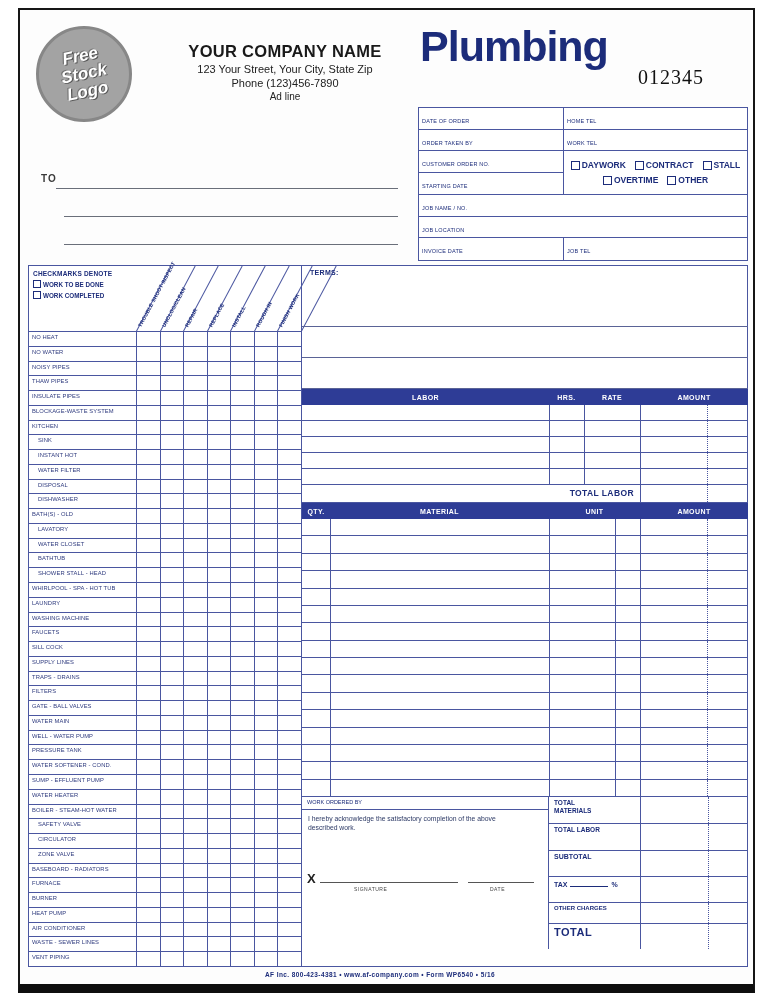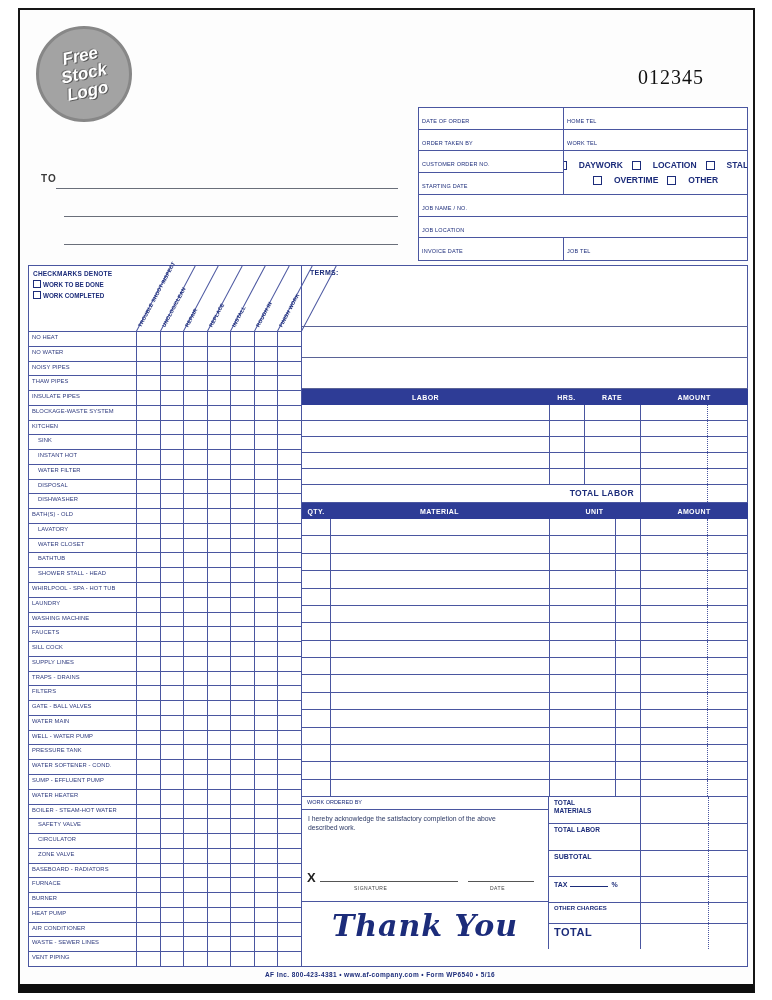--- a/index.html
+++ b/index.html
@@ -31,21 +31,21 @@
   .fcell{box-sizing:border-box;border-right:1px solid var(--line);border-bottom:1px solid var(--line);padding:1px 3px;overflow:hidden;}
   .flabel{font-size:5.5px;color:var(--ink);letter-spacing:.2px;}
   .noR{border-right:none}.noB{border-bottom:none}
   .f11{grid-row:1;grid-column:1}.f12{grid-row:1;grid-column:2}
   .f21{grid-row:2;grid-column:1}.f22{grid-row:2;grid-column:2}
   .f31{grid-row:3;grid-column:1}.f41{grid-row:4;grid-column:1}
   .fcb{grid-row:3/span 2;grid-column:2;display:flex;flex-direction:column;justify-content:center;gap:5px;}
   .f5{grid-row:5;grid-column:1/span 2}.f6{grid-row:6;grid-column:1/span 2}
   .f71{grid-row:7;grid-column:1}.f72{grid-row:7;grid-column:2}
   .cbline{display:flex;justify-content:center;gap:9px;font-size:8.5px;font-weight:bold;color:var(--ink);align-items:center;}
-  .cbline label{display:flex;align-items:center;gap:12px;}
+  .cbline label{display:flex;align-items:center;gap:2px;}
   .cb{display:inline-block;width:7px;height:7px;border:1px solid var(--ink);background:#fff;}
   
   .to-label{position:absolute;left:21px;top:163px;font-size:10px;font-weight:bold;color:#3a3a3a;letter-spacing:1px;}
   .wline{position:absolute;height:0;border-bottom:1.2px solid var(--gray-line);}
   
   .maintable{position:absolute;left:8px;top:255px;width:720px;height:702px;box-sizing:border-box;
              border:1px solid var(--line);background:#fff;}
   .legend{position:absolute;left:0;top:0;width:107px;height:65px;padding:4px 2px 0 4px;box-sizing:border-box;color:var(--ink);}
   .leg-title{font-size:6.5px;font-weight:bold;letter-spacing:.2px;}
   .leg-item{font-size:6.3px;font-weight:bold;margin-top:3px;display:flex;align-items:center;gap:2px;}
@@ -118,38 +118,45 @@
               font-size:6.5px;font-weight:bold;color:var(--ink);letter-spacing:.4px;}
 </style>
 </head>
 <body>
 
 <div class="form">
 
   <div class="logo">
     <span>Free Stock Logo</span>
   </div>
+  <div class="company">
+    <div class="co-name">YOUR COMPANY NAME</div>
+    <div class="co-addr">123 Your Street, Your City, State  Zip</div>
+    <div class="co-phone">Phone (123)456-7890</div>
+    <div class="co-ad">Ad line</div>
+  </div>
+  <div class="title">Plumbing</div>
   <div class="form-no">012345</div>
 
   <div class="fields">
     <div class="fcell f11"><span class="flabel">DATE OF ORDER</span></div>
     <div class="fcell f12 noR"><span class="flabel">HOME TEL</span></div>
     <div class="fcell f21"><span class="flabel">ORDER TAKEN BY</span></div>
     <div class="fcell f22 noR"><span class="flabel">WORK TEL</span></div>
     <div class="fcell f31"><span class="flabel">CUSTOMER ORDER NO.</span></div>
     <div class="fcell f41"><span class="flabel">STARTING DATE</span></div>
     <div class="fcell fcb noR">
       <div class="cbline">
         <label>
             <span class="cb"></span>
             <span>DAYWORK</span>
           </label>
         <label>
             <span class="cb"></span>
-            <span>LOCATION</span>
+            <span>CONTRACT</span>
           </label>
         <label>
             <span class="cb"></span>
             <span>STALL</span>
           </label>
       </div>
       <div class="cbline">
         <label>
             <span class="cb"></span>
             <span>OVERTIME</span>
@@ -797,21 +804,20 @@
         <div class="leftcol">
           <div class="orderedby">
             <div class="ob-head">WORK ORDERED BY</div>
             <div class="ack">I hereby acknowledge the satisfactory completion of the above described work.</div>
             <span class="xmark">X</span>
             <div class="sigline"></div>
             <div class="siglabel">SIGNATURE</div>
             <div class="dateline"></div>
             <div class="datelabel">DATE</div>
           </div>
-          <div class="thankyou">Thank You</div>
         </div>
         <div class="totals">
           <div class="trow h27">
             <div class="tlab fs65"><span class="wrapnarrow">TOTAL MATERIALS</span></div>
             <div class="tamt"></div>
           </div>
           <div class="trow h27">
             <div class="tlab fs65"><span class="wrapnarrow">TOTAL LABOR</span></div>
             <div class="tamt"></div>
           </div>

